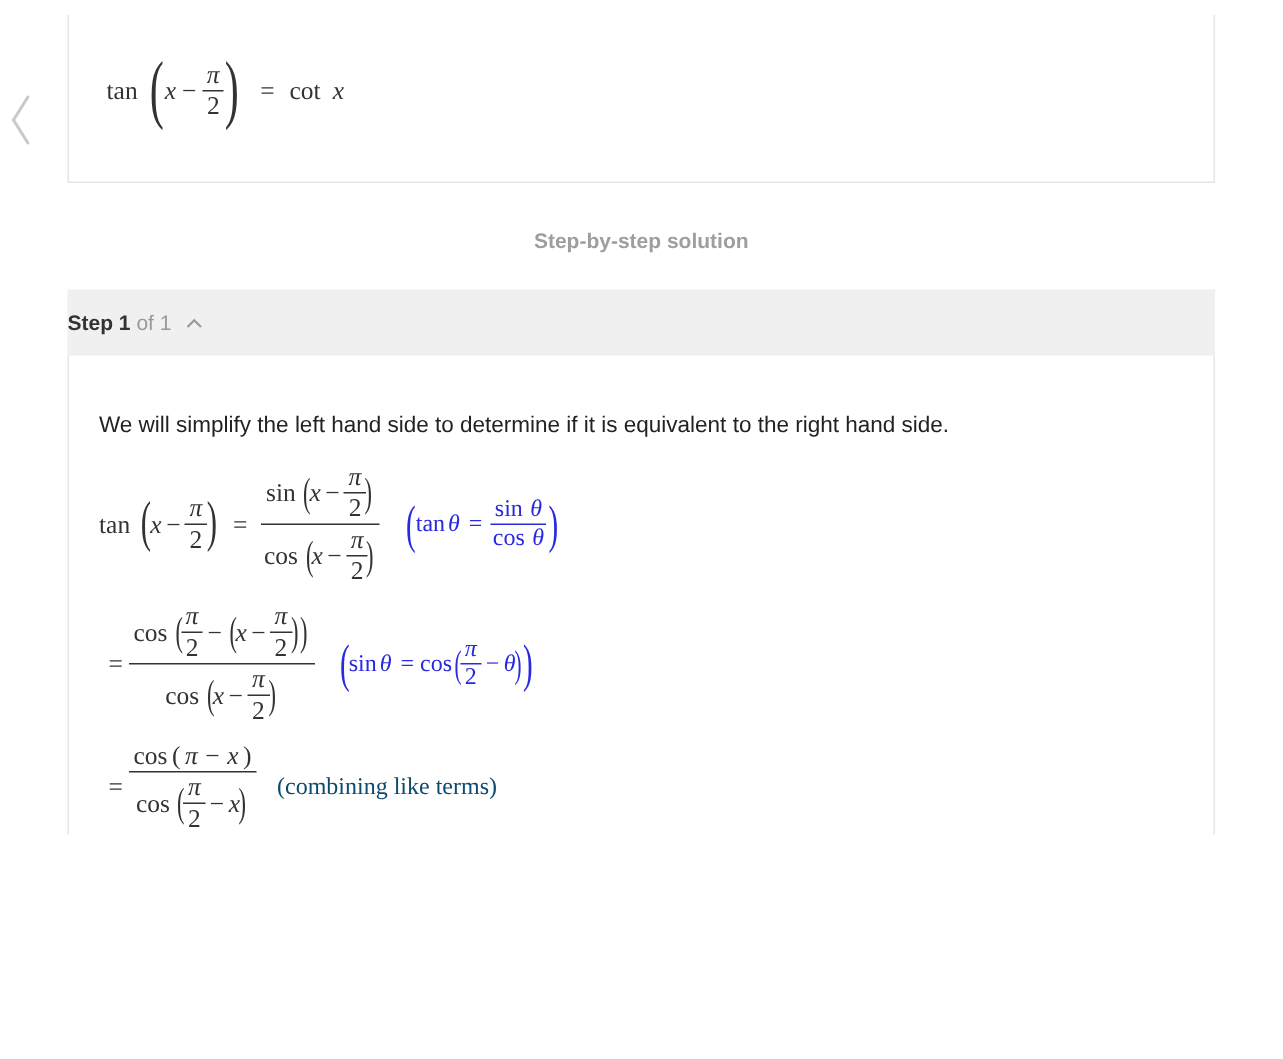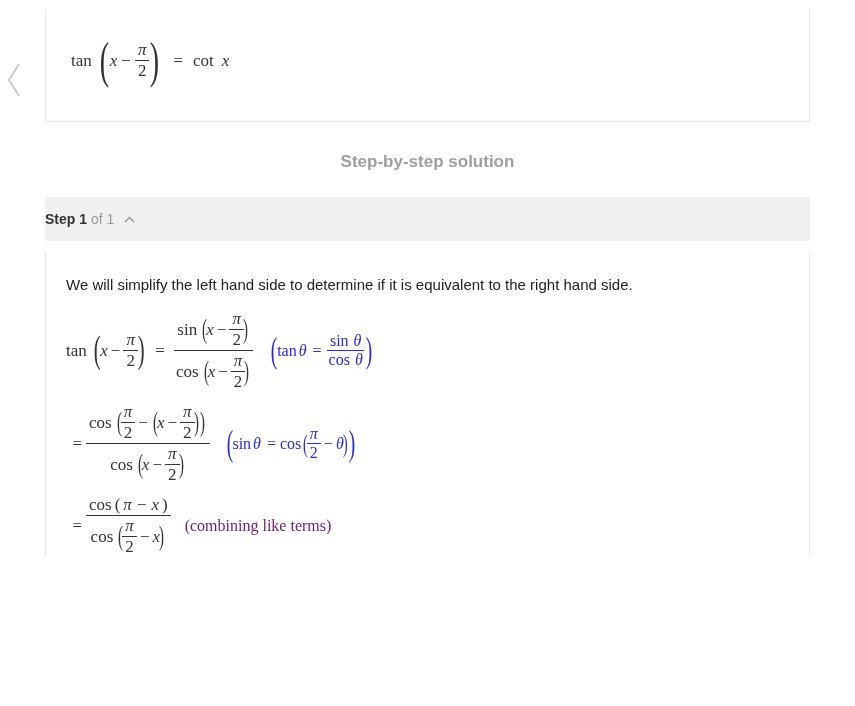--- a/index.html
+++ b/index.html
@@ -25,50 +25,50 @@
       border: 1px solid #e5e5e5;
       border-top: none;
       padding: 30px 25px 40px 25px;
       font-size: 20px;
       font-family: "Times New Roman", serif;
     }
     .section-title {
       text-align: center;
       color: #9e9e9e;
       font-weight: bold;
-      font-size: 17px;
+      font-size: 14px;
       margin: 30px 0 25px 0;
     }
     .step-header {
       background: #f0f0f0;
       margin: 0 45px;
       padding: 14px 0;
       text-align: left;
       font-size: 14px;
       color: #555;
     }
     .step-header b { color: #333; }
     .step-header .caret { color: #888; margin-left: 6px; }
     .step-body {
-      margin: 11px 45px;
+      margin: 0 45px;
       border-left: 1px solid #e5e5e5;
       border-right: 1px solid #e5e5e5;
-      padding: 24px 20px 0 20px;
+      padding: 38px 20px 0 20px;
       font-size: 15px;
     }
     .intro-text { color: #222; margin-bottom: 16px; }
     .math-row {
       display: flex;
       align-items: center;
       gap: 14px;
       margin: 10px 0;
       font-family: "Times New Roman", serif;
     }
     .reason { color: #2929e0; font-size: 16px; display: flex; align-items: center; gap: 2px; }
-    .reason-text { color: #701a75; font-size: 16px; font-family: "Times New Roman", serif; }
+    .reason-text { color: #0c4a6e; font-size: 16px; font-family: "Times New Roman", serif; }
     
     .eq { display: inline-flex; align-items: center; gap: 4px; font-size: 17px; }
     .func { font-style: normal; }
     .var { font-style: italic; }
     .frac { display: inline-flex; flex-direction: column; align-items: center; vertical-align: middle; }
     .frac .num { border-bottom: 1px solid currentColor; padding: 0 3px; display: flex; align-items: center; gap: 3px; }
     .frac .den { padding: 0 3px; display: flex; align-items: center; gap: 3px; }
     .paren { display: inline-flex; align-items: center; }
     .paren::before, .paren::after {
       font-size: 2.2em;

